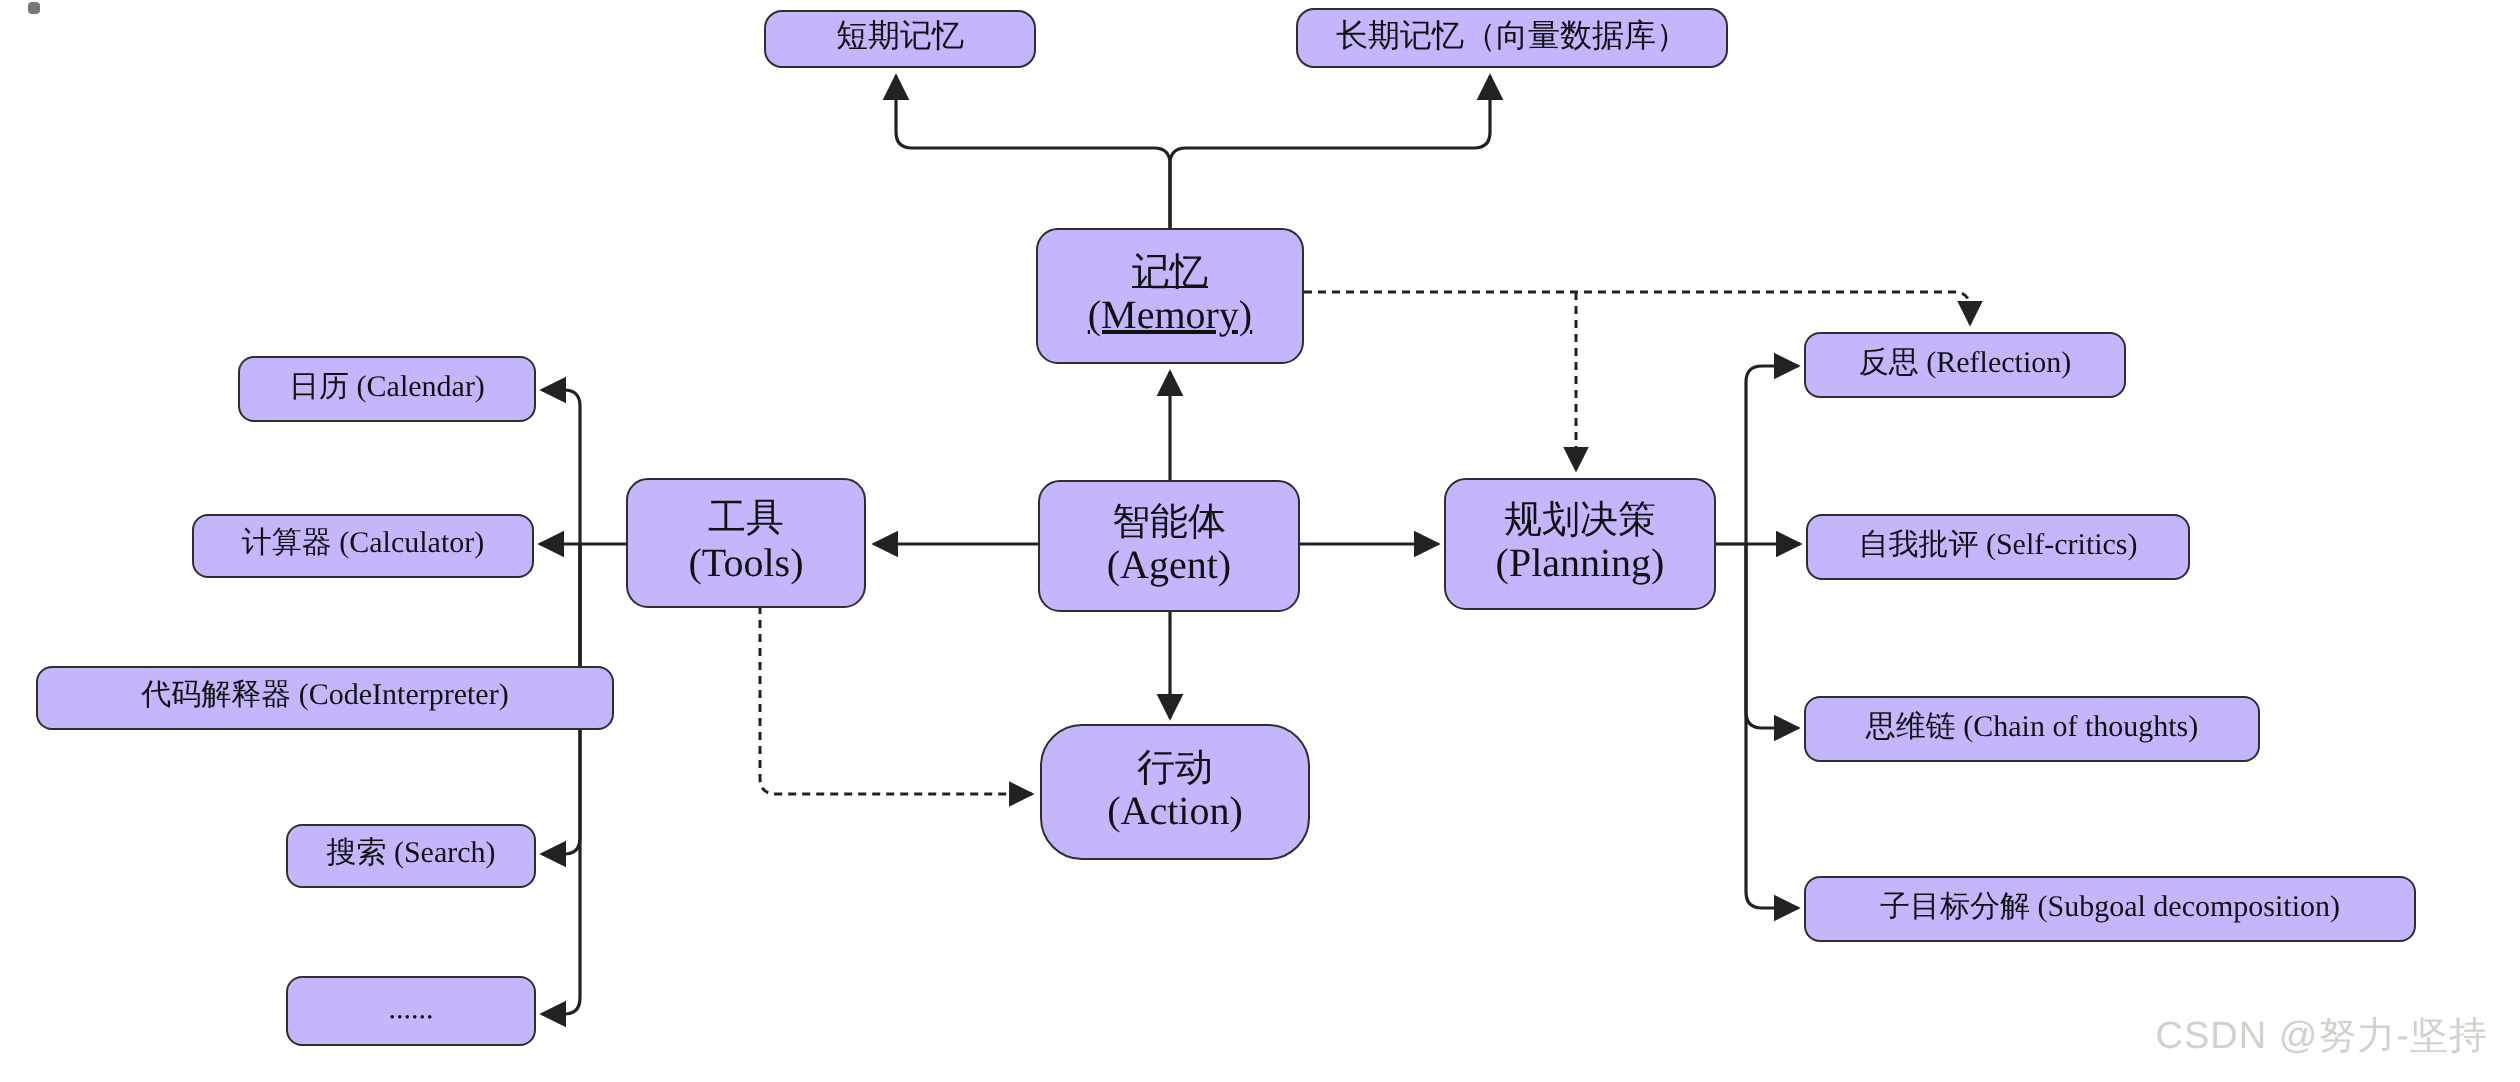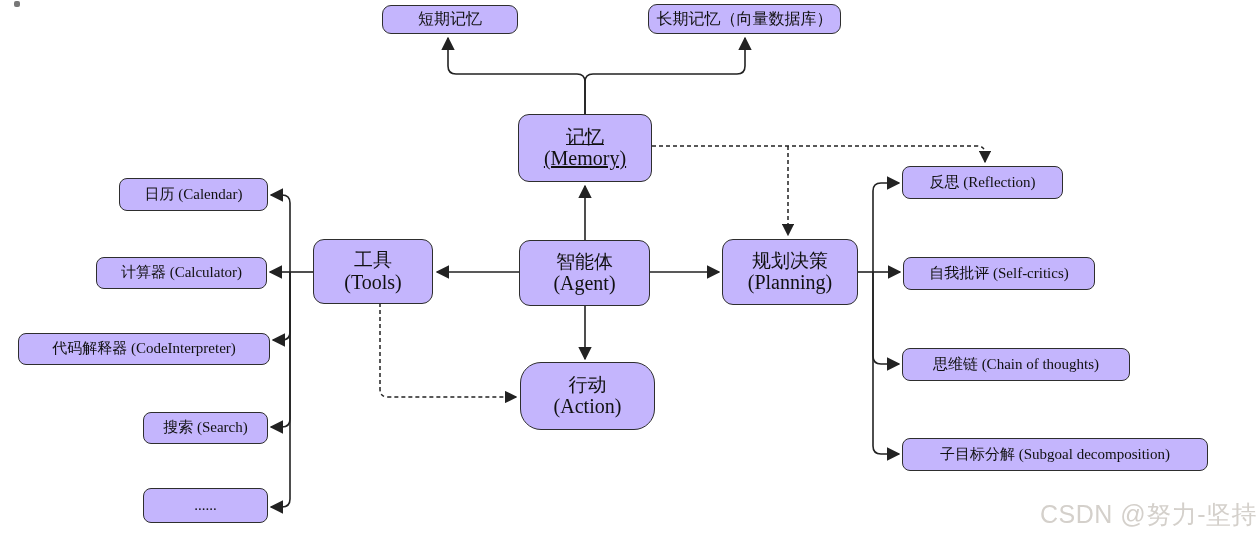--- a/index.html
+++ b/index.html
@@ -24,23 +24,23 @@
     text-align:center;
     line-height:1.15;
     white-space:nowrap;
   }
   .node.small{font-size:15px;border-radius:8px;}
   .node.big{font-size:19px;border-radius:11px;}
   .node.big .en{font-size:20px;}
   .node.top{font-size:16px;}
   .watermark{
     position:absolute;
-    right:3px;bottom:10px;
+    right:16px;bottom:10px;
     font-family:"Liberation Sans","DejaVu Sans",sans-serif;
-    font-size:25px;
+    font-size:19px;
     letter-spacing:0.5px;
   }
   .artifact{
     position:absolute;left:14px;top:1px;width:6px;height:6px;
     background:#555;border-radius:2px;opacity:0.8;
   }
 </style>
 </head>
 <body>
 
@@ -77,21 +77,21 @@
 
     <path d="M652,146 L977,146 Q985,146 985,154 L985,162" marker-end="url(#arr)"></path>
     <path d="M788,146 L788,235" marker-end="url(#arr)"></path>
     <path d="M380,303 L380,389 Q380,397 388,397 L516,397" marker-end="url(#arr)"></path>
   </g>
 </svg>
 
 <div class="node top" style="left:382px;top:5px;width:136px;height:29px;">
   <span>短期记忆</span>
 </div>
-<div class="node top" style="left:648px;top:4px;width:193px;height:30px;">
+<div class="node top" style="left:648px;top:4px;width:216px;height:30px;">
   <span>长期记忆（向量数据库）</span>
 </div>
 
 <div class="node big" style="left:518px;top:114px;width:134px;height:68px;text-decoration:underline;">
   <span class="zh">记忆</span>
   <span class="en">(Memory)</span>
 </div>
 <div class="node big" style="left:313px;top:239px;width:120px;height:65px;">
   <span class="zh">工具</span>
   <span class="en">(Tools)</span>
@@ -108,21 +108,21 @@
   <span class="zh">行动</span>
   <span class="en">(Action)</span>
 </div>
 
 <div class="node small" style="left:119px;top:178px;width:149px;height:33px;">
   <span>日历 (Calendar)</span>
 </div>
 <div class="node small" style="left:96px;top:257px;width:171px;height:32px;">
   <span>计算器 (Calculator)</span>
 </div>
-<div class="node small" style="left:18px;top:333px;width:252px;height:32px;text-align:center;">
+<div class="node small" style="left:18px;top:333px;width:289px;height:32px;text-align:center;">
   <span>代码解释器 (CodeInterpreter)</span>
 </div>
 <div class="node small" style="left:143px;top:412px;width:125px;height:32px;">
   <span>搜索 (Search)</span>
 </div>
 <div class="node small" style="left:143px;top:488px;width:125px;height:35px;">
   <span>......</span>
 </div>
 
 <div class="node small" style="left:902px;top:166px;width:161px;height:33px;">

